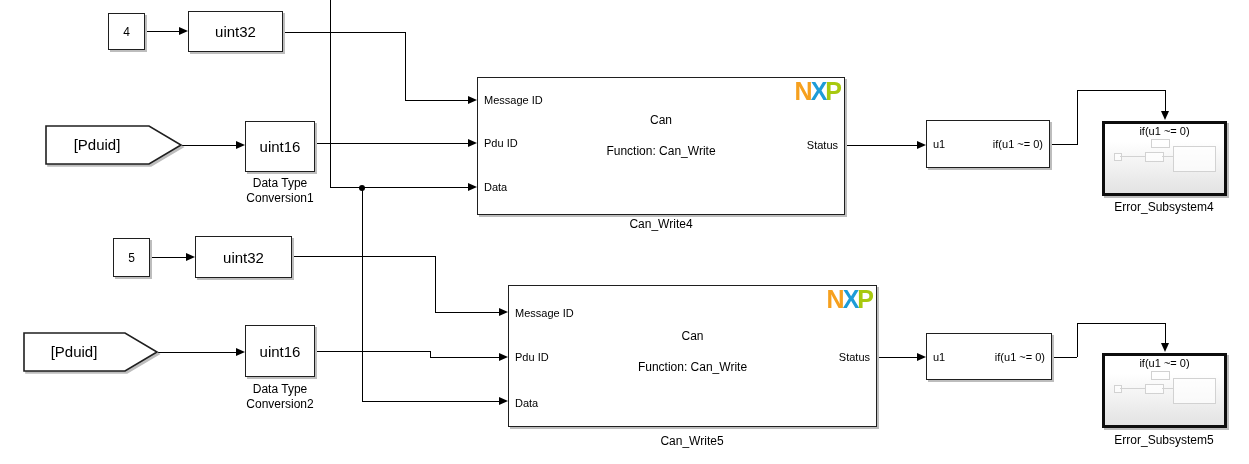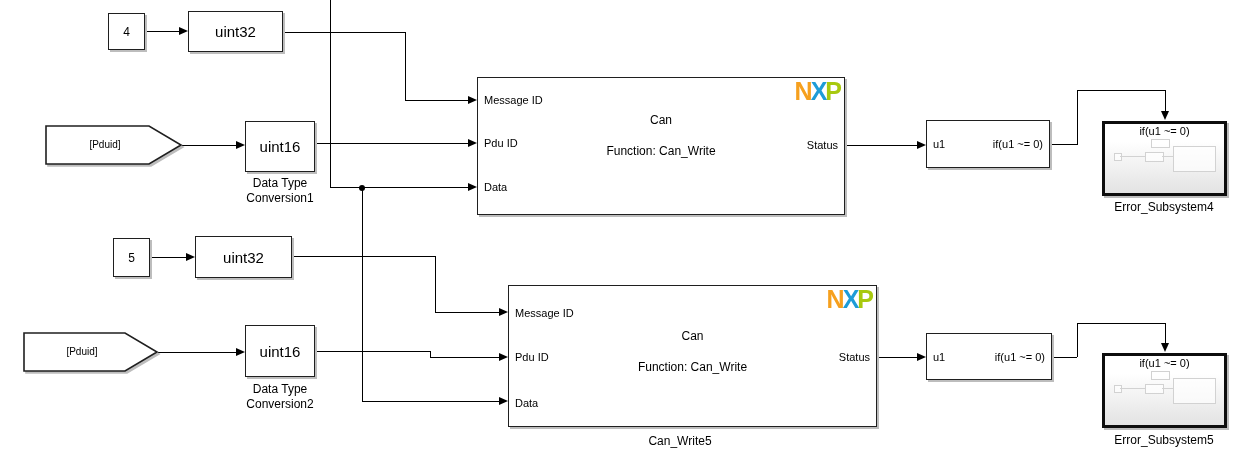--- a/index.html
+++ b/index.html
@@ -31,21 +31,21 @@
   .subsys{position:absolute;border:3px solid #0d0d0d;box-sizing:border-box;
           background:linear-gradient(180deg,#ffffff 25%,#e3e3e3 100%);
           box-shadow:2px 2px 0 #bdbdbd;}
   .pvbox{position:absolute;border:1px solid #d2d2d2;background:rgba(255,255,255,.65);}
   .pvline{position:absolute;background:#d2d2d2;height:1px;}
   .subcond{position:absolute;left:0;top:1px;width:100%;text-align:center;
            font-size:11px;line-height:13px;}
   
   .pent{position:absolute;filter:drop-shadow(2px 2px 0 #bdbdbd);}
   .pent polygon{fill:#ffffff;stroke:#1f1f1f;stroke-width:1.6;}
-  .penttxt{position:absolute;font-size:10px;display:flex;align-items:center;justify-content:center;padding-left:8px;}
+  .penttxt{position:absolute;font-size:15px;display:flex;align-items:center;justify-content:center;}
   
   .nxp{position:absolute;right:4px;top:0px;font-weight:bold;font-size:25px;
        letter-spacing:-2px;line-height:27px;}
   .nxp .n{color:#F6A01E;}
   .nxp .x{color:#1E9CD7;}
   .nxp .p{color:#A8C90E;}
 </style>
 </head>
 <body>
 
@@ -130,20 +130,21 @@
 
   <div class="blk" style="left:477px;top:77px;width:368px;height:138px;">
     <span class="port" style="left:6px;top:16px;">Message ID</span>
     <span class="port" style="left:6px;top:59px;">Pdu ID</span>
     <span class="port" style="left:6px;top:103px;">Data</span>
     <span class="port" style="right:6px;top:61px;">Status</span>
     <div class="ctr" style="top:35px;">Can</div>
     <div class="ctr" style="top:66px;">Function: Can_Write</div>
     <div class="nxp"><span class="n">N</span><span class="x">X</span><span class="p">P</span></div>
   </div>
+  <div class="lbl" style="left:561px;top:217px;width:200px;">Can_Write4</div>
 
   <div class="blk ifblk" style="left:926px;top:120px;width:124px;height:48px;">
     <span class="lef">u1</span>
     <span class="rig">if(u1 ~= 0)</span>
   </div>
 
   <div class="subsys" style="left:1102px;top:121px;width:125px;height:75px;">
     <div class="subcond">if(u1 ~= 0)</div>
     <div class="pvbox" style="left:46px;top:15px;width:17px;height:7px;"></div>
     <div class="pvbox" style="left:9px;top:29px;width:6px;height:6px;"></div>
@@ -177,21 +178,21 @@
 
   <div class="blk" style="left:508px;top:285px;width:369px;height:142px;">
     <span class="port" style="left:6px;top:21px;">Message ID</span>
     <span class="port" style="left:6px;top:65px;">Pdu ID</span>
     <span class="port" style="left:6px;top:111px;">Data</span>
     <span class="port" style="right:6px;top:65px;">Status</span>
     <div class="ctr" style="top:43px;">Can</div>
     <div class="ctr" style="top:74px;">Function: Can_Write</div>
     <div class="nxp"><span class="n">N</span><span class="x">X</span><span class="p">P</span></div>
   </div>
-  <div class="lbl" style="left:580px;top:434px;width:200px;">Can_Write5</div>
+  <div class="lbl" style="left:592px;top:434px;width:200px;">Can_Write5</div>
 
   <div class="blk ifblk" style="left:926px;top:333px;width:126px;height:47px;">
     <span class="lef">u1</span>
     <span class="rig">if(u1 ~= 0)</span>
   </div>
 
   <div class="subsys" style="left:1102px;top:353px;width:125px;height:75px;">
     <div class="subcond">if(u1 ~= 0)</div>
     <div class="pvbox" style="left:46px;top:15px;width:17px;height:7px;"></div>
     <div class="pvbox" style="left:9px;top:29px;width:6px;height:6px;"></div>

